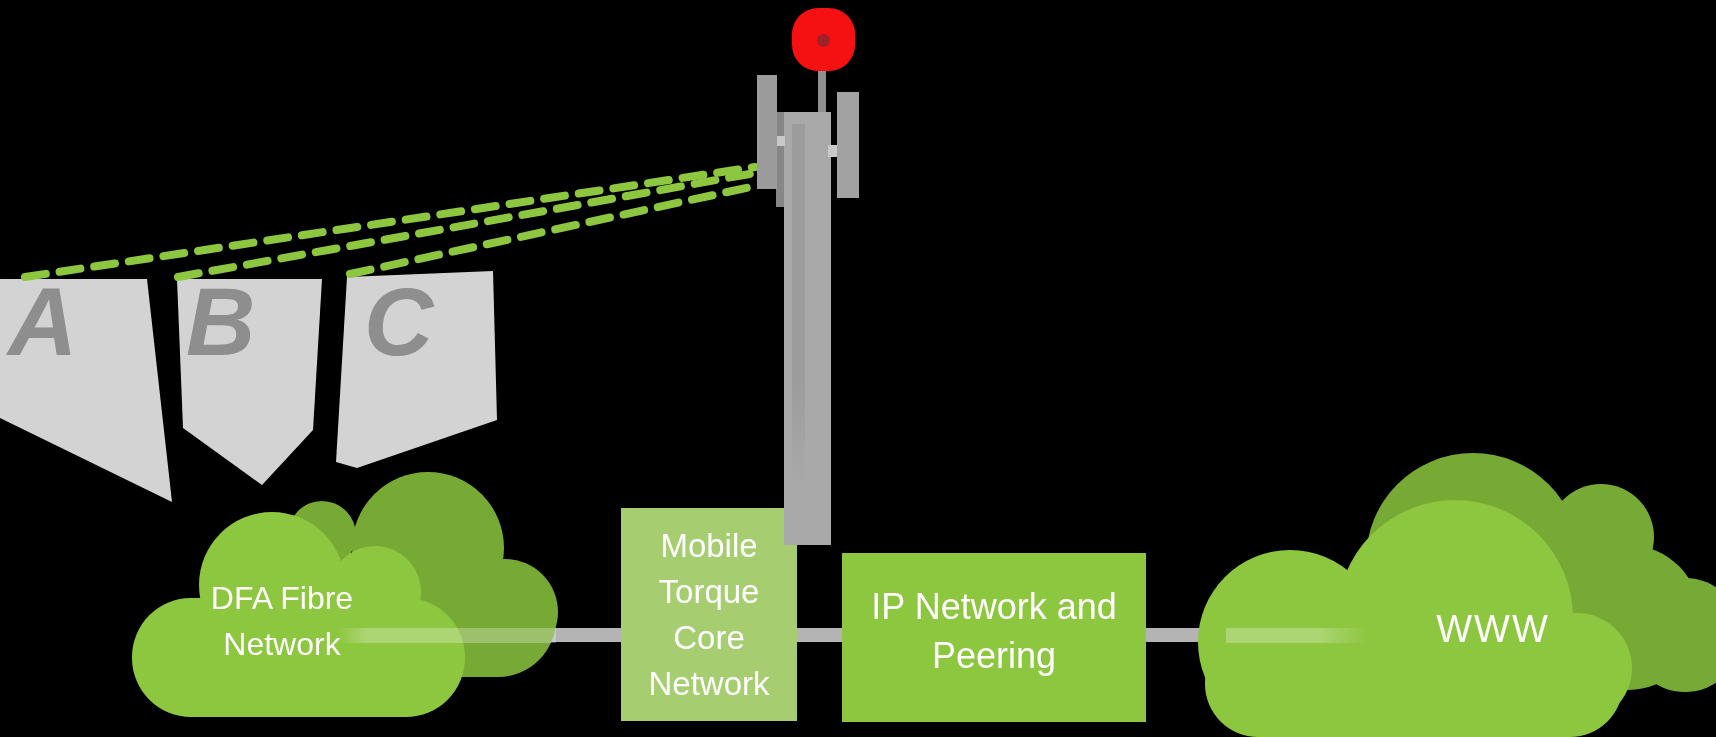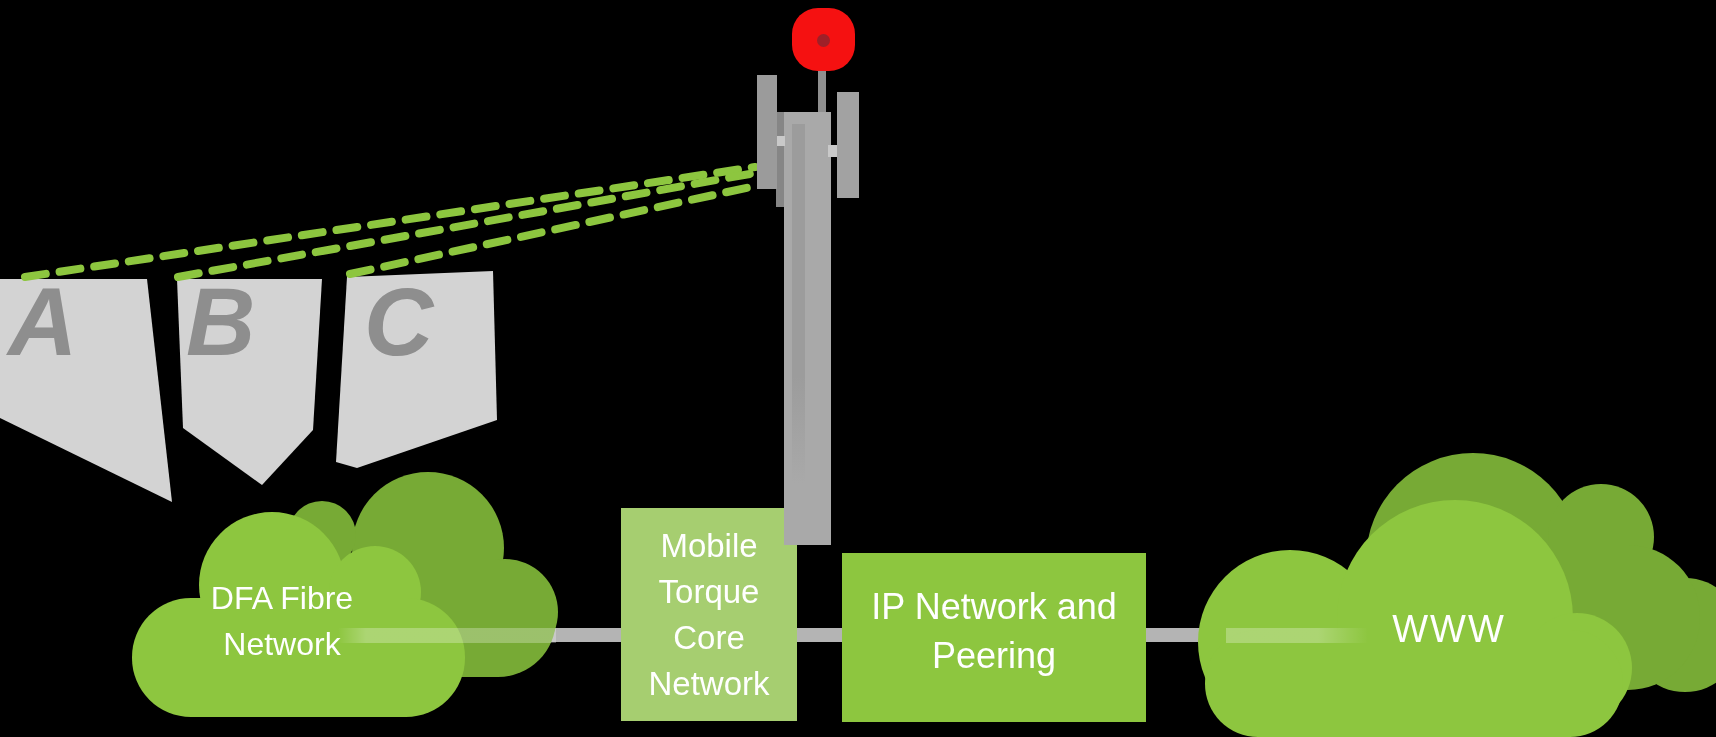--- a/index.html
+++ b/index.html
@@ -33,21 +33,21 @@
   }
   .core-box{left:621px;top:508px;width:176px;height:213px;background:var(--green-light);
     font-size:33px;line-height:46px;}
   .ip-box{left:842px;top:553px;width:304px;height:169px;background:var(--green);
     font-size:36px;line-height:49px;padding-bottom:14px;box-sizing:border-box;}
   
   .cloud-label{
     position:absolute;color:var(--text-white);text-align:center;white-space:pre-line;z-index:5;
   }
   .dfa-label{left:152px;top:575px;width:260px;font-size:32px;line-height:46px;}
-  .www-label{left:1349px;top:606px;width:200px;font-size:38px;line-height:46px;letter-spacing:2px;}
+  .www-label{left:1393px;top:606px;width:200px;font-size:38px;line-height:46px;letter-spacing:2px;}
   
   .banner-svg{z-index:6;}
   .site-letter{
     position:absolute;top:274px;z-index:7;color:var(--letter-gray);
     font-size:96px;line-height:96px;font-weight:bold;font-style:italic;
   }
   .letter-a{left:8px;}
   .letter-b{left:186px;}
   .letter-c{left:364px;}
   

